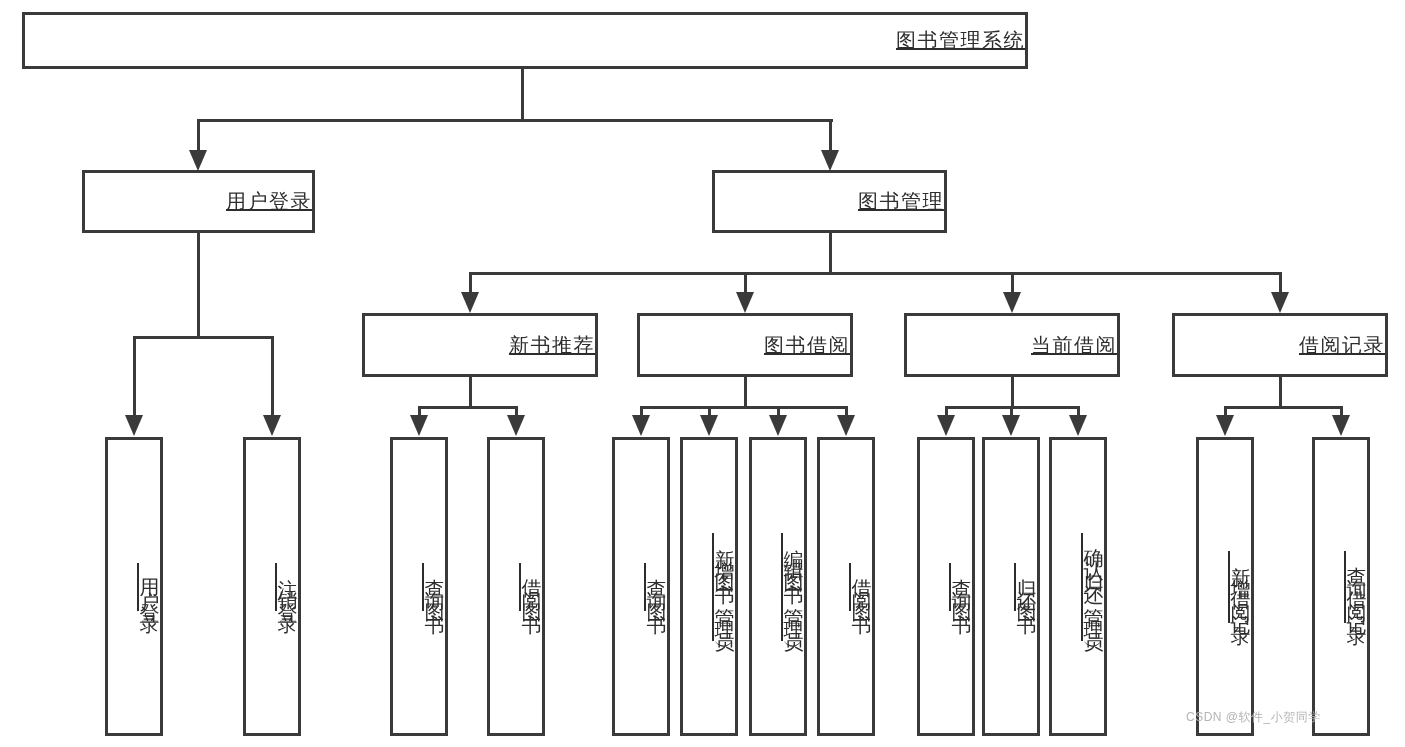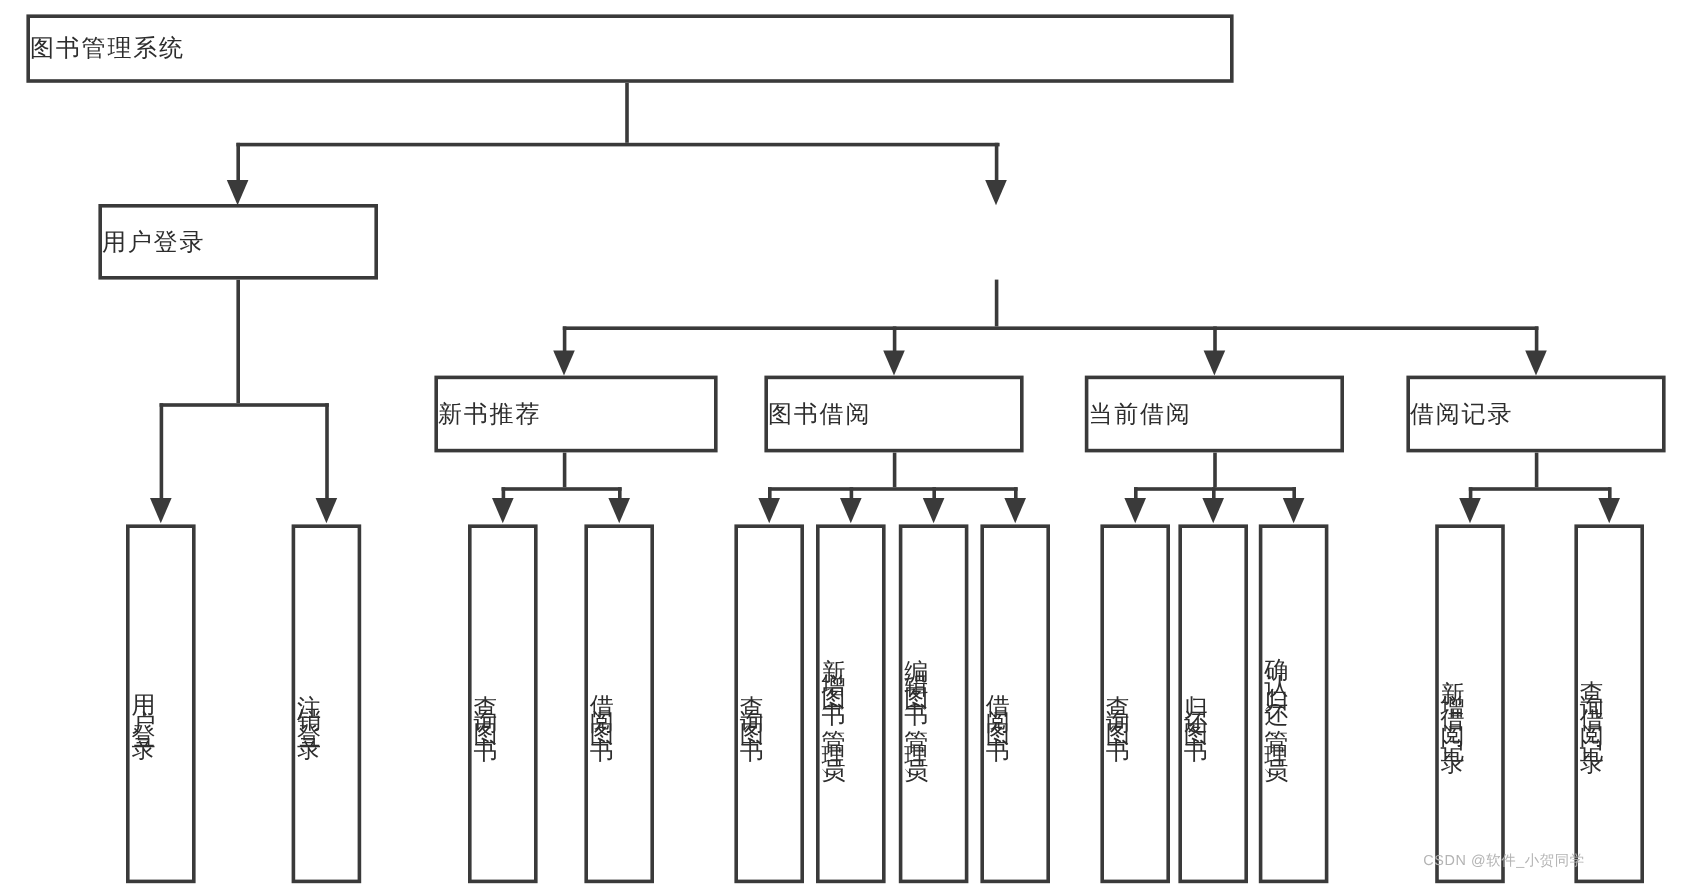--- a/index.html
+++ b/index.html
@@ -9,22 +9,22 @@
     --background:#ffffff;
   }
   html,body{margin:0;padding:0;background:var(--background);}
   .canvas{
     position:relative;width:1405px;height:747px;background:var(--background);
     font-family:"Liberation Sans","DejaVu Sans",sans-serif;color:var(--text);
     overflow:hidden;
   }
   .box{
     position:absolute;box-sizing:border-box;border:3px solid var(--line);
-    background:var(--background);display:flex;align-items:center;justify-content:flex-start;
-    font-size:20px;letter-spacing:1.5px;white-space:nowrap;z-index:2;
+    background:var(--background);display:flex;align-items:center;justify-content:flex-end;
+    font-size:20px;letter-spacing:1.5px;white-space:nowrap;z-index:2;text-decoration:underline;
   }
   .leaf{width:58px;top:437px;height:299px;}
   .vtext{
     writing-mode:vertical-rl;text-orientation:mixed;
     font-size:20px;letter-spacing:12px;line-height:1.05;white-space:nowrap;
   }
   .vl{position:absolute;width:3px;background:var(--line);z-index:1;}
   .hl{position:absolute;height:3px;background:var(--line);z-index:1;}
   .ah{
     position:absolute;width:0;height:0;z-index:3;
@@ -47,20 +47,23 @@
 
   <div class="vl" style="left:521px;top:69px;height:50px;"></div>
   <div class="hl" style="left:197px;top:119px;width:636px;"></div>
   <div class="vl" style="left:197px;top:119px;height:33px;"></div>
   <div class="ah" style="left:189px;top:150px;"></div>
   <div class="vl" style="left:829px;top:119px;height:33px;"></div>
   <div class="ah" style="left:821px;top:150px;"></div>
 
   <div class="box" style="left:82px;top:170px;width:233px;height:63px;">
     <span>用户登录</span>
+  </div>
+  <div class="box" style="left:712px;top:170px;width:235px;height:63px;">
+    <span>图书管理</span>
   </div>
 
   <div class="vl" style="left:197px;top:233px;height:103px;"></div>
   <div class="hl" style="left:133px;top:336px;width:141px;"></div>
   <div class="vl" style="left:133px;top:336px;height:81px;"></div>
   <div class="ah" style="left:125px;top:415px;"></div>
   <div class="vl" style="left:271px;top:336px;height:81px;"></div>
   <div class="ah" style="left:263px;top:415px;"></div>
 
   <div class="vl" style="left:829px;top:233px;height:39px;"></div>

